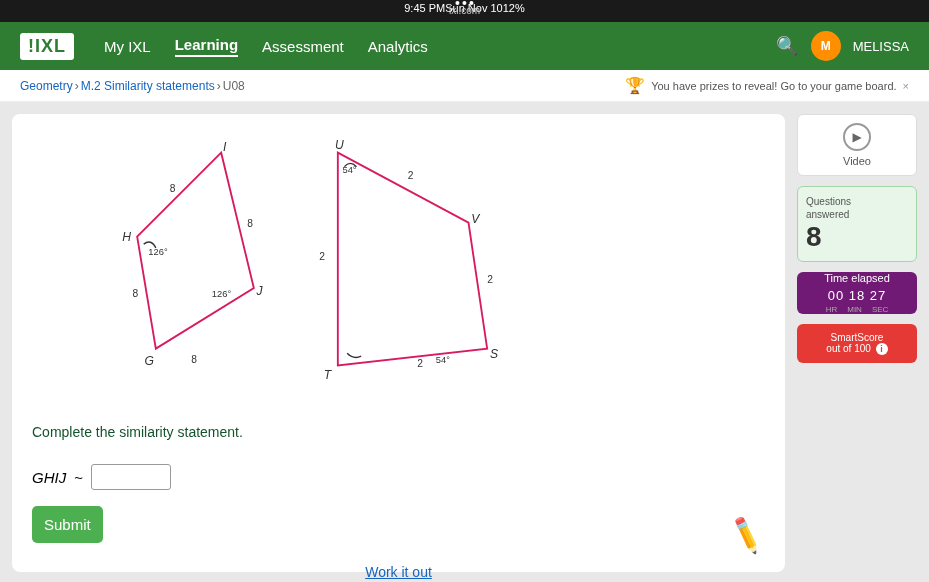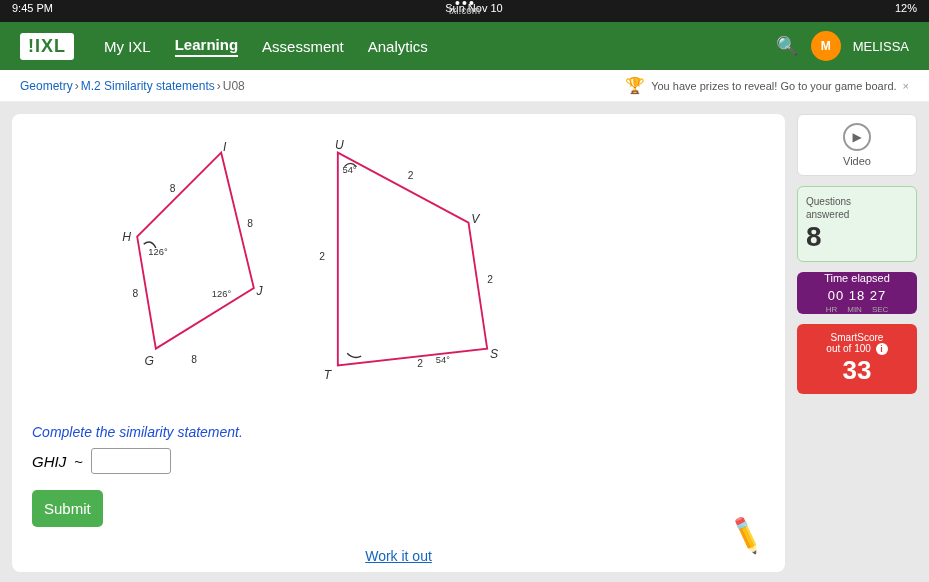--- a/index.html
+++ b/index.html
@@ -13,21 +13,21 @@
     }
 
     
     .status-bar {
       position: absolute;
       top: 0; left: 0; right: 0;
       height: 16px;
       background: #1a1a1a;
       display: flex;
       align-items: center;
-      justify-content: space-between;
+      justify-content: center;
       padding: 0 12px;
       color: white;
       font-size: 11px;
     }
     .status-bar-center {
       position: absolute;
       left: 50%;
       transform: translateX(-50%);
       display: flex;
       flex-direction: column;
@@ -159,23 +159,22 @@
       height: 280px;
       position: relative;
     }
 
     
     .similarity-section {
       margin-top: 10px;
     }
     .similarity-label {
       font-size: 14px;
-      color: #1d4ed8;
-      margin-bottom: 8px;
-      font-style: italic;
+      color: #14532d;
+      margin-bottom: 24px;
     }
     .similarity-input-row {
       display: flex;
       align-items: center;
       gap: 8px;
       margin-bottom: 16px;
     }
     .ghij-label {
       font-size: 15px;
       font-weight: 500;
@@ -468,19 +467,18 @@
           <span>SEC</span>
         </div>
       </div>
 
       <div class="smart-score">
         <div class="ss-label">
           SmartScore<br>
           <span>out of 100</span>
           <span class="info-circle">i</span>
         </div>
-        <div class="ss-number">33</div>
       </div>
 
     </div>
   </div>
 
 </div>
 
 </body></html>

